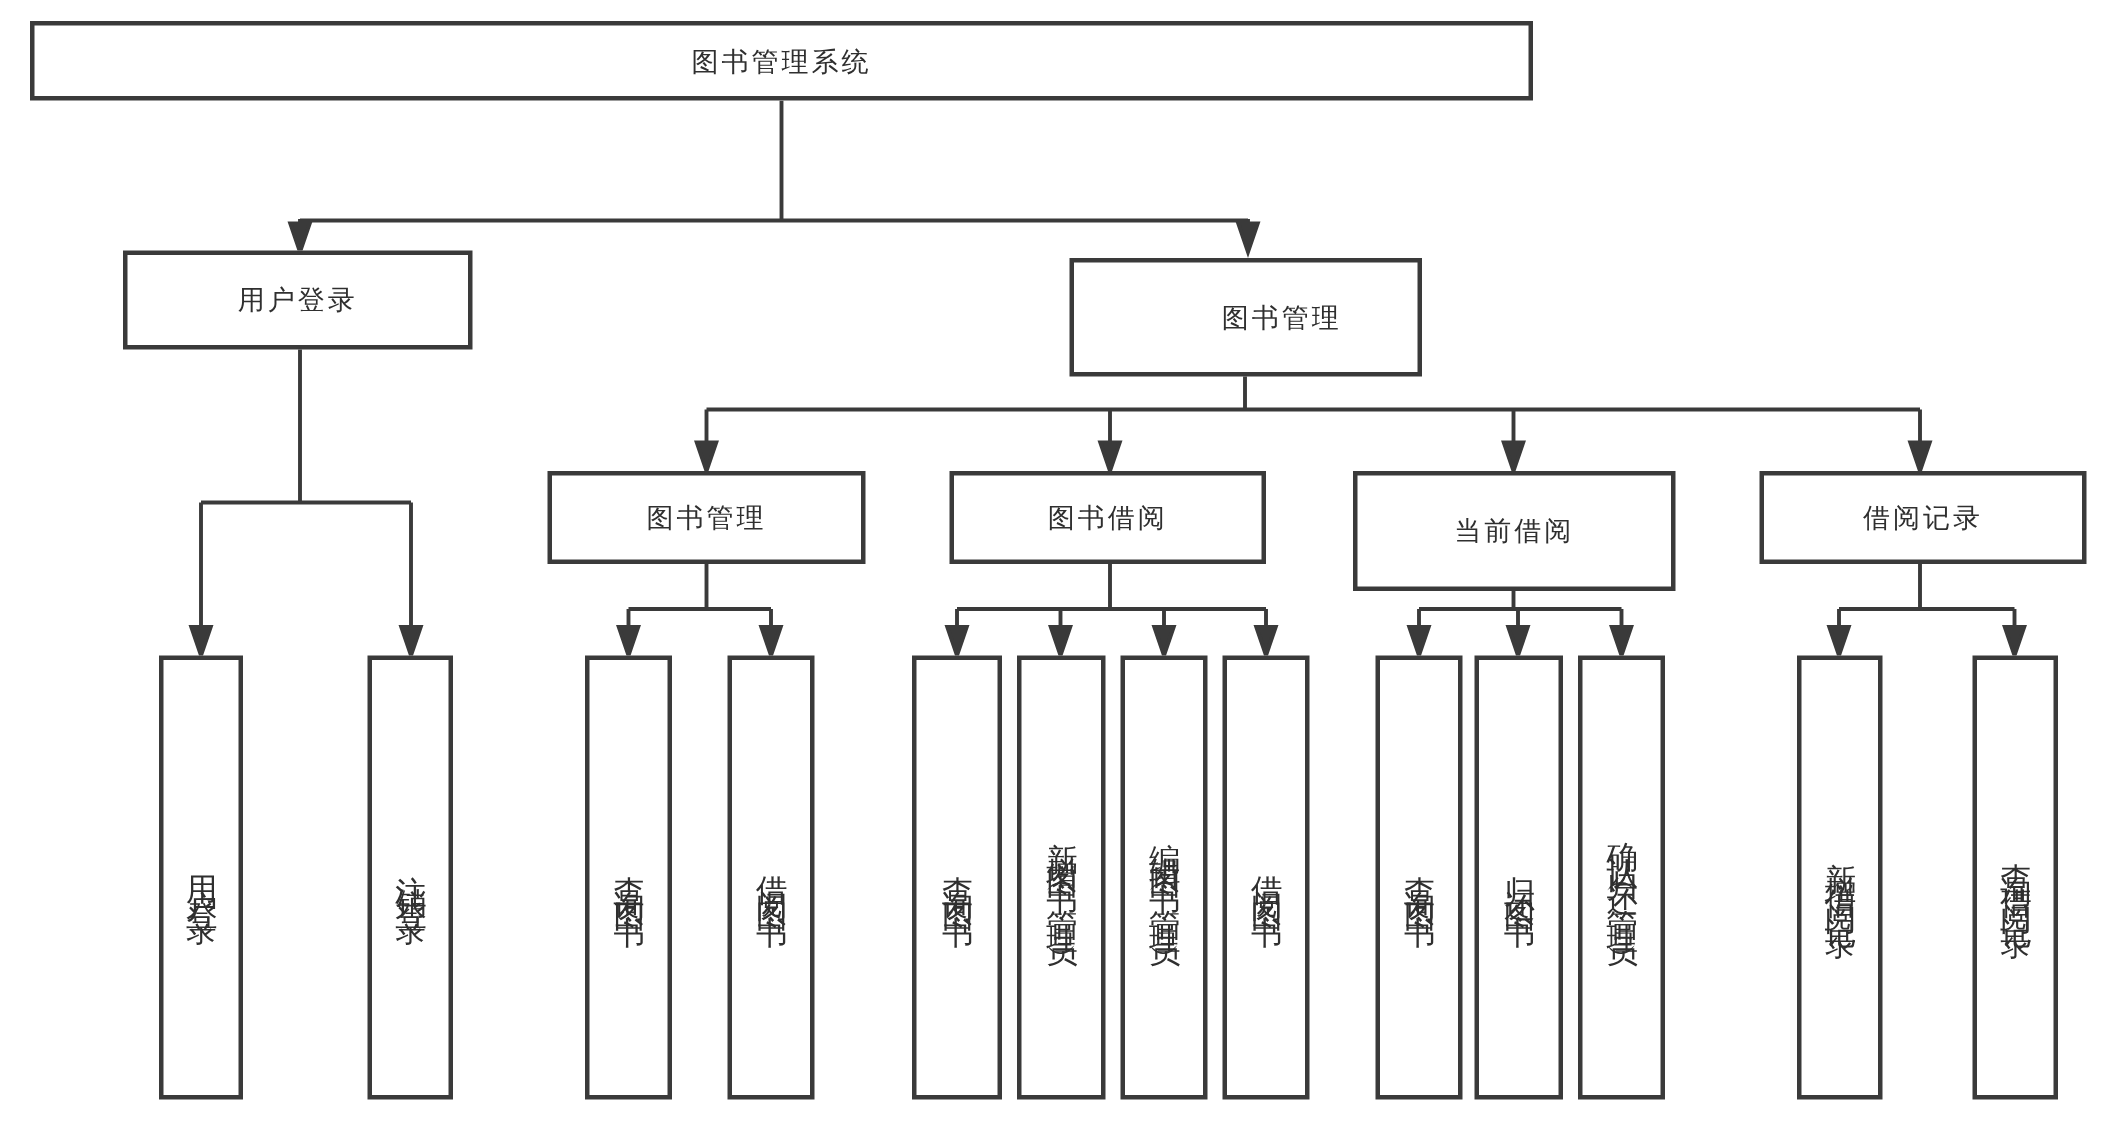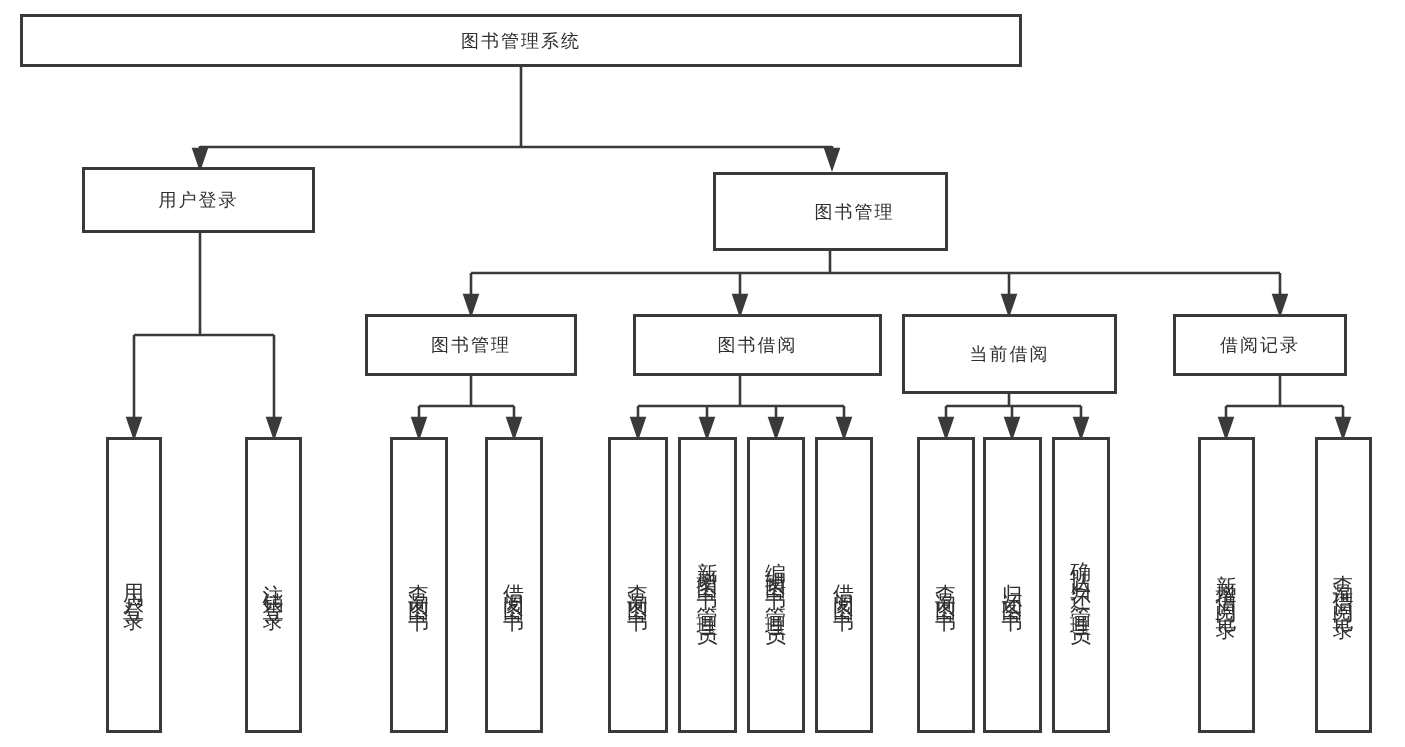--- a/index.html
+++ b/index.html
@@ -122,23 +122,23 @@
       </g>
     </g>
   </svg>
 
   <div class="node h-node" style="left:20px;top:14px;width:1002px;height:53px;">图书管理系统</div>
 
   <div class="node h-node" style="left:82px;top:167px;width:233px;height:66px;">用户登录</div>
   <div class="node h-node" style="left:713px;top:172px;width:235px;height:79px;padding-left:48px;">图书管理</div>
 
   <div class="node h-node" style="left:365px;top:314px;width:212px;height:62px;">图书管理</div>
-  <div class="node h-node" style="left:633px;top:314px;width:249px;height:62px;">图书借阅</div>
+  <div class="node h-node" style="left:633px;top:314px;width:211px;height:62px;">图书借阅</div>
   <div class="node h-node" style="left:902px;top:314px;width:215px;height:80px;">当前借阅</div>
-  <div class="node h-node" style="left:1173px;top:314px;width:174px;height:62px;">借阅记录</div>
+  <div class="node h-node" style="left:1173px;top:314px;width:218px;height:62px;">借阅记录</div>
 
   <div class="node leaf" style="left:106px;width:56px;">用户登录</div>
   <div class="node leaf" style="left:245px;width:57px;">注销登录</div>
 
   <div class="node leaf" style="left:390px;width:58px;">查询图书</div>
   <div class="node leaf" style="left:485px;width:58px;">借阅图书</div>
 
   <div class="node leaf" style="left:608px;width:60px;">查询图书</div>
   <div class="node leaf" style="left:678px;width:59px;">新增图书（管理员）</div>
   <div class="node leaf" style="left:747px;width:58px;">编辑图书（管理员）</div>

